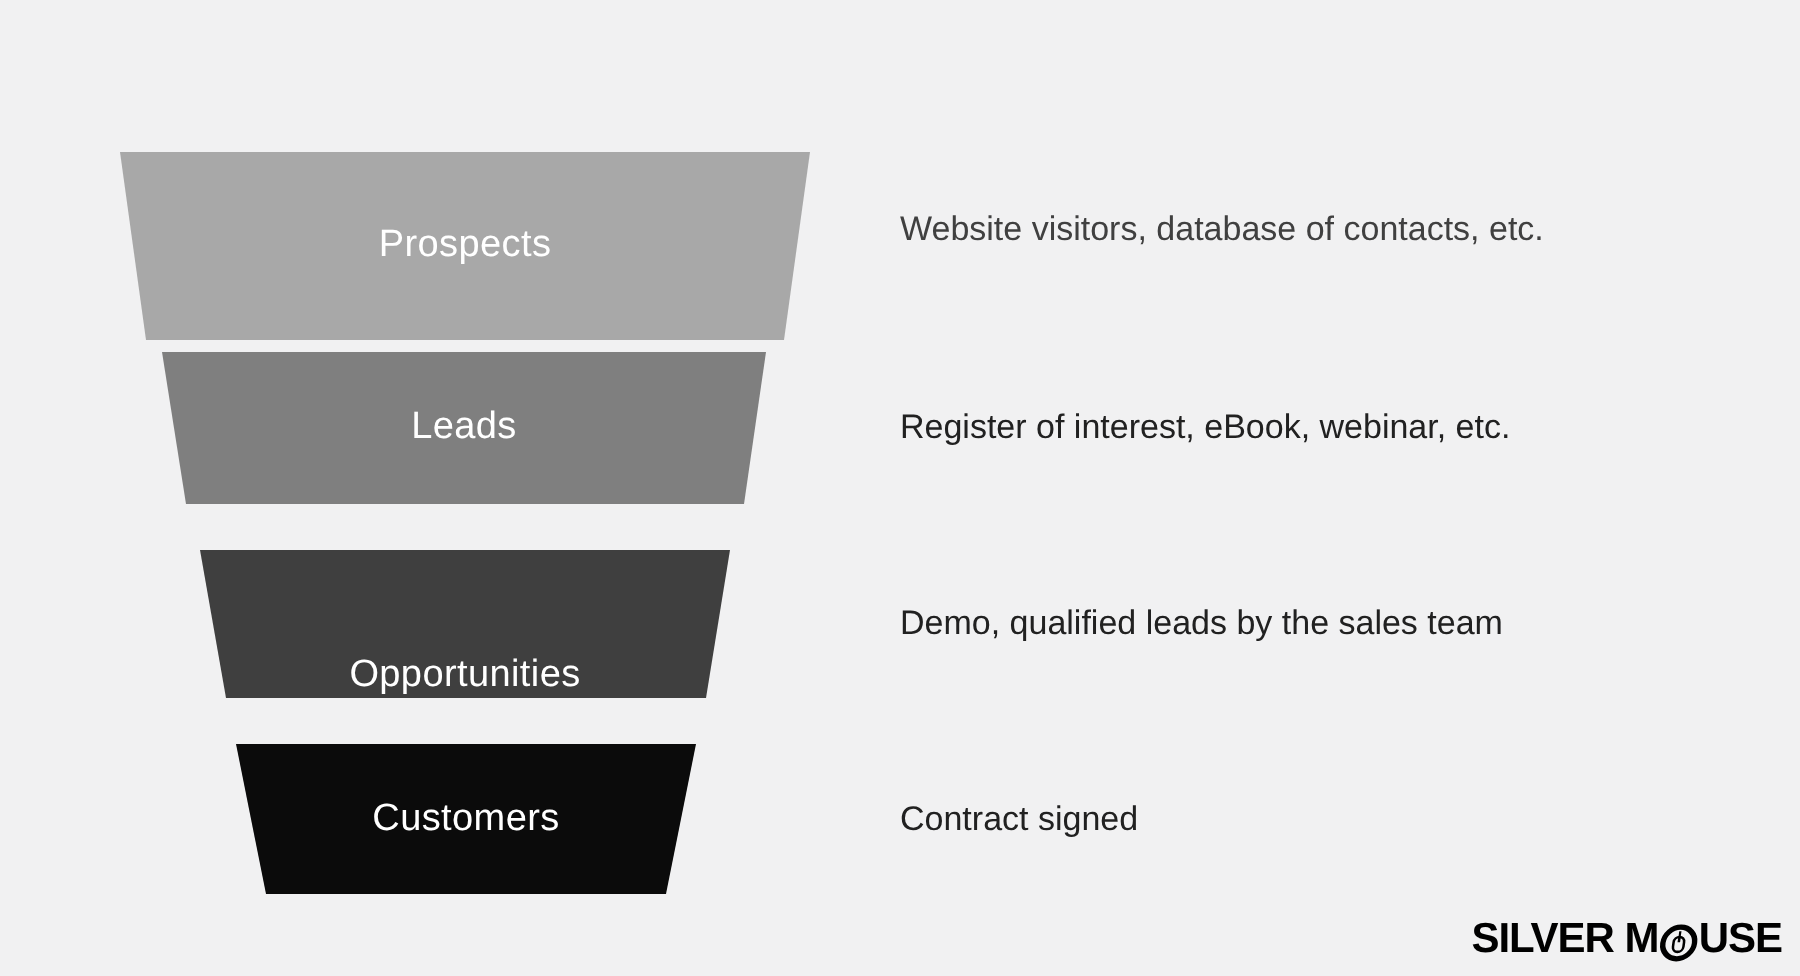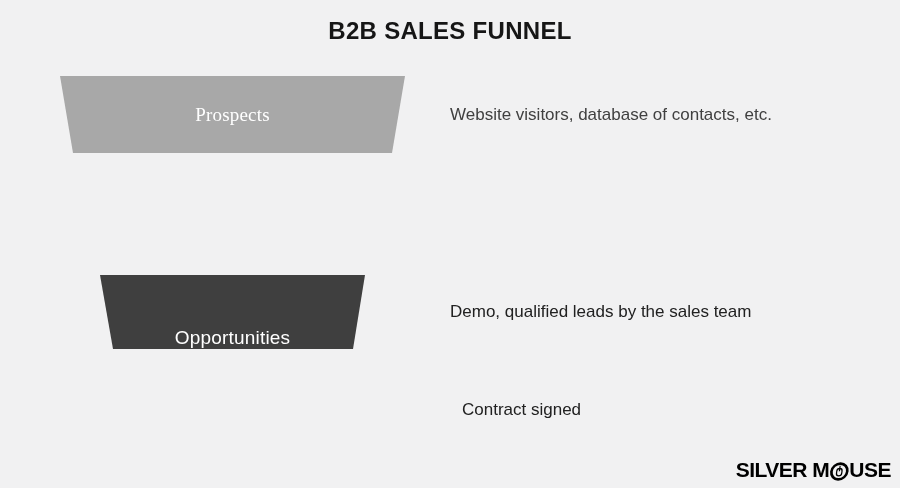--- a/index.html
+++ b/index.html
@@ -21,22 +21,22 @@
     font-weight: bold;
     letter-spacing: 0.3px;
     color: #161616;
   }
   .level {
     position: absolute;
     display: flex;
     align-items: center;
     justify-content: center;
   }
-  .level-0 { left: 60px;  top: 76px;  width: 345px; height: 77px;
-             clip-path: polygon(0 0, 345px 0, 332px 100%, 13px 100%); font-family: Liberation Serif, serif; }
+  .level-0 { left: 60px;  top: 76px;  width: 345px; height: 94px;
+             clip-path: polygon(0 0, 345px 0, 332px 100%, 13px 100%); }
   .level-1 { left: 81px;  top: 176px; width: 302px; height: 76px;
              clip-path: polygon(0 0, 302px 0, 291px 100%, 12px 100%); }
   .level-2 { left: 100px; top: 275px; width: 265px; height: 74px;
              clip-path: polygon(0 0, 265px 0, 253px 100%, 13px 100%); align-items: flex-end; }
   .level-3 { left: 118px; top: 372px; width: 230px; height: 75px;
              clip-path: polygon(0 0, 230px 0, 215px 100%, 15px 100%); }
   .level-label {
     font-size: 19px;
     letter-spacing: 0.2px;
   }
@@ -44,21 +44,21 @@
     position: absolute;
     left: 450px; width: 430px;
     display: flex;
     align-items: center;
     font-size: 17px;
     color: #212121;
   }
   .desc-0 { top: 76px;  height: 77px; }
   .desc-1 { top: 176px; height: 76px; }
   .desc-2 { top: 275px; height: 74px; }
-  .desc-3 { top: 372px; height: 75px; margin-left: 12px; }
+  .desc-3 { top: 372px; height: 75px; }
   .logo {
     position: absolute;
     right: 9px; bottom: 6px;
     display: flex;
     align-items: center;
     font-weight: bold;
     font-size: 21px;
     letter-spacing: -0.5px;
     color: #000000;
     white-space: nowrap;
@@ -67,30 +67,36 @@
     display: inline-flex;
     margin: 0 0.5px;
     transform: skewX(-8deg) translateY(1px);
   }
 </style>
 </head>
 <body>
 
 <div class="page" style="background-color: rgb(241, 241, 242);">
 
-  <div class="title" style="color: rgb(22, 22, 22);">B2B SALES FUNNEL</div>
 
   <div class="level level-0" style="background-color: rgb(168, 168, 168);">
     <span class="level-label" style="color: rgb(255, 255, 255);">Prospects</span>
   </div>
+  <div class="level level-1" style="background-color: rgb(127, 127, 127);">
+    <span class="level-label" style="color: rgb(255, 255, 255);">Leads</span>
+  </div>
   <div class="level level-2" style="background-color: rgb(63, 63, 63);">
     <span class="level-label" style="color: rgb(255, 255, 255);">Opportunities</span>
   </div>
+  <div class="level level-3" style="background-color: rgb(11, 11, 11);">
+    <span class="level-label" style="color: rgb(255, 255, 255);">Customers</span>
+  </div>
 
   <div class="desc desc-0" style="color: #404040;">Website visitors, database of contacts, etc.</div>
+  <div class="desc desc-1" style="color: rgb(33, 33, 33);">Register of interest, eBook, webinar, etc.</div>
   <div class="desc desc-2" style="color: rgb(33, 33, 33);">Demo, qualified leads by the sales team</div>
   <div class="desc desc-3" style="color: rgb(33, 33, 33);">Contract signed</div>
 
   <div class="logo" style="color: rgb(0, 0, 0);">
     <span>SILVER M</span>
     <span class="mouse-o">
       <svg width="19" height="19" viewBox="0 0 24 24" aria-hidden="true">
         <circle cx="12" cy="12" r="10" fill="none" stroke="#000" stroke-width="3.4"></circle>
         <rect x="8.7" y="8.2" width="6.6" height="9.4" rx="3.3" fill="none" stroke="#000" stroke-width="1.6"></rect>
         <line x1="12" y1="8.2" x2="12" y2="11.6" stroke="#000" stroke-width="1.6"></line>

